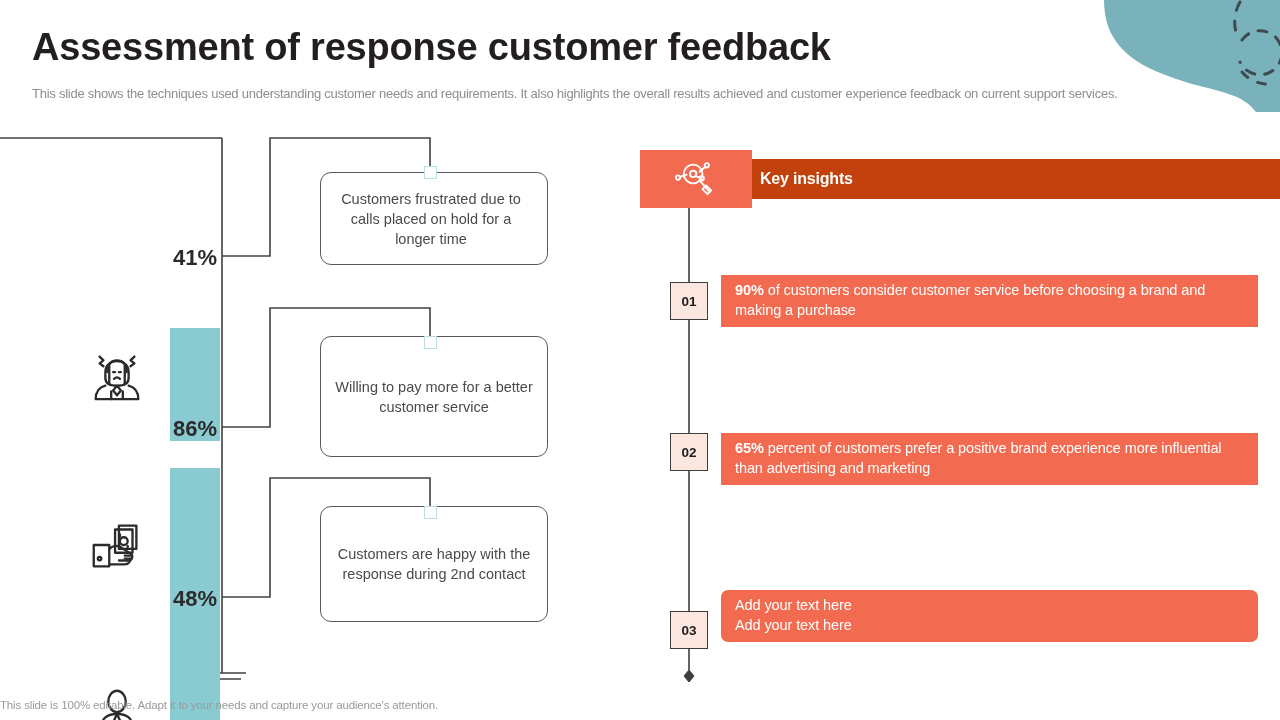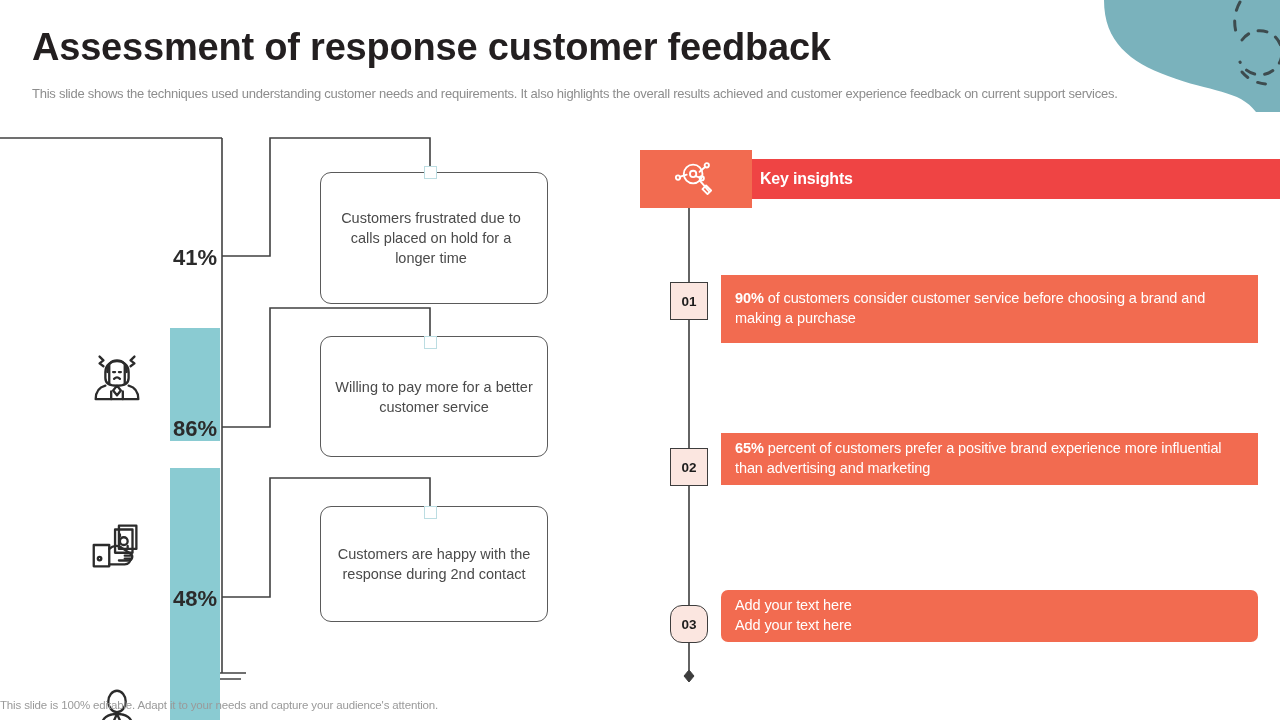--- a/index.html
+++ b/index.html
@@ -105,21 +105,21 @@
     width: 112px; height: 58px;
     background: #F26B50;
     display: flex;
     align-items: center;
     justify-content: center;
   }
   .ki-bar {
     position: absolute;
     left: 112px; top: 9px;
     width: 528px; height: 40px;
-    background: #ef4444;
+    background: #c2410c;
     display: flex;
     align-items: center;
   }
   .ki-bar-text {
     font-size: 16px;
     font-weight: bold;
     color: #ffffff;
     margin-left: 8px;
     letter-spacing: -0.2px;
   }
@@ -213,21 +213,21 @@
       <path d="M29 37 C31 35, 33 35, 35 37"></path>
       <path d="M20 44 C12 46, 10 52, 10 58 L54 58 C54 52, 52 46, 44 44"></path>
       <path d="M32 44 L28 49 L32 54 L36 49 Z"></path>
       <path d="M26 58 L26 50 M38 58 L38 50"></path>
       <path d="M14 14 L18 18 L14 21 L18 24"></path>
       <path d="M50 14 L46 18 L50 21 L46 24"></path>
     </svg>
   </div>
   <div class="bar" style="left:170px; top:200px; height:113px;"></div>
   <div class="bar-label" style="left:170px; top:117px; top:117px;">41%</div>
-  <div class="desc-card" style="left:320px; top:44px; height:132px;padding-left:8px;">Customers frustrated due to calls placed on hold for a longer time</div>
+  <div class="desc-card" style="left:320px; top:44px; height:93px;padding-left:8px;">Customers frustrated due to calls placed on hold for a longer time</div>
   <div class="node-sq" style="left:424px; top:38px;"></div>
 
   <div class="icon-box" style="left:86px; top:386px;">
     <svg viewBox="0 0 64 64" width="62" height="62" fill="none" stroke="#2b2b2b" stroke-width="2.4" stroke-linecap="round" stroke-linejoin="round">
       <rect x="34" y="12" width="18" height="24"></rect>
       <rect x="30" y="16" width="18" height="24"></rect>
       <circle cx="39" cy="28" r="4"></circle>
       <path d="M35 21 L35 23 M43 33 L43 35"></path>
       <rect x="8" y="32" width="16" height="22"></rect>
       <circle cx="14" cy="46" r="1.8"></circle>
@@ -276,38 +276,38 @@
       <circle cx="40" cy="31" r="3"></circle>
       <path d="M31 28 L38 30"></path>
     </svg>
   </div>
   <div class="ki-bar">
     <span class="ki-bar-text">Key insights</span>
   </div>
 
   <div class="insight-row" style="top:106px; height:52px; width:640px;">
     <div class="insight-num" style="top:7px;">01</div>
-    <div class="insight-bar" style="top:0; height:68px;">
+    <div class="insight-bar" style="top:0; height:52px;">
       <div class="insight-text">
         <b>90%</b><span> of customers consider customer service before choosing a brand and making a purchase</span>
       </div>
     </div>
   </div>
 
   <div class="insight-row" style="top:264px; height:52px; width:640px;">
-    <div class="insight-num" style="top:15px;">02</div>
+    <div class="insight-num" style="top:0;">02</div>
     <div class="insight-bar" style="top:0; height:52px;">
       <div class="insight-text">
         <b>65%</b><span> percent of customers prefer a positive brand experience more influential than advertising and marketing</span>
       </div>
     </div>
   </div>
 
   <div class="insight-row" style="top:421px; height:52px; width:640px;">
-    <div class="insight-num" style="top:15px;border-radius:12px;">03</div>
+    <div class="insight-num" style="top:21px;">03</div>
     <div class="insight-bar" style="top:0; height:52px;border-radius:7px;">
       <div class="insight-text">
         <span>Add your text here</span><br>
         <span>Add your text here</span>
       </div>
     </div>
   </div>
 </div>
 
 <div class="footer-note">This slide is 100% editable. Adapt it to your needs and capture your audience's attention.</div>

